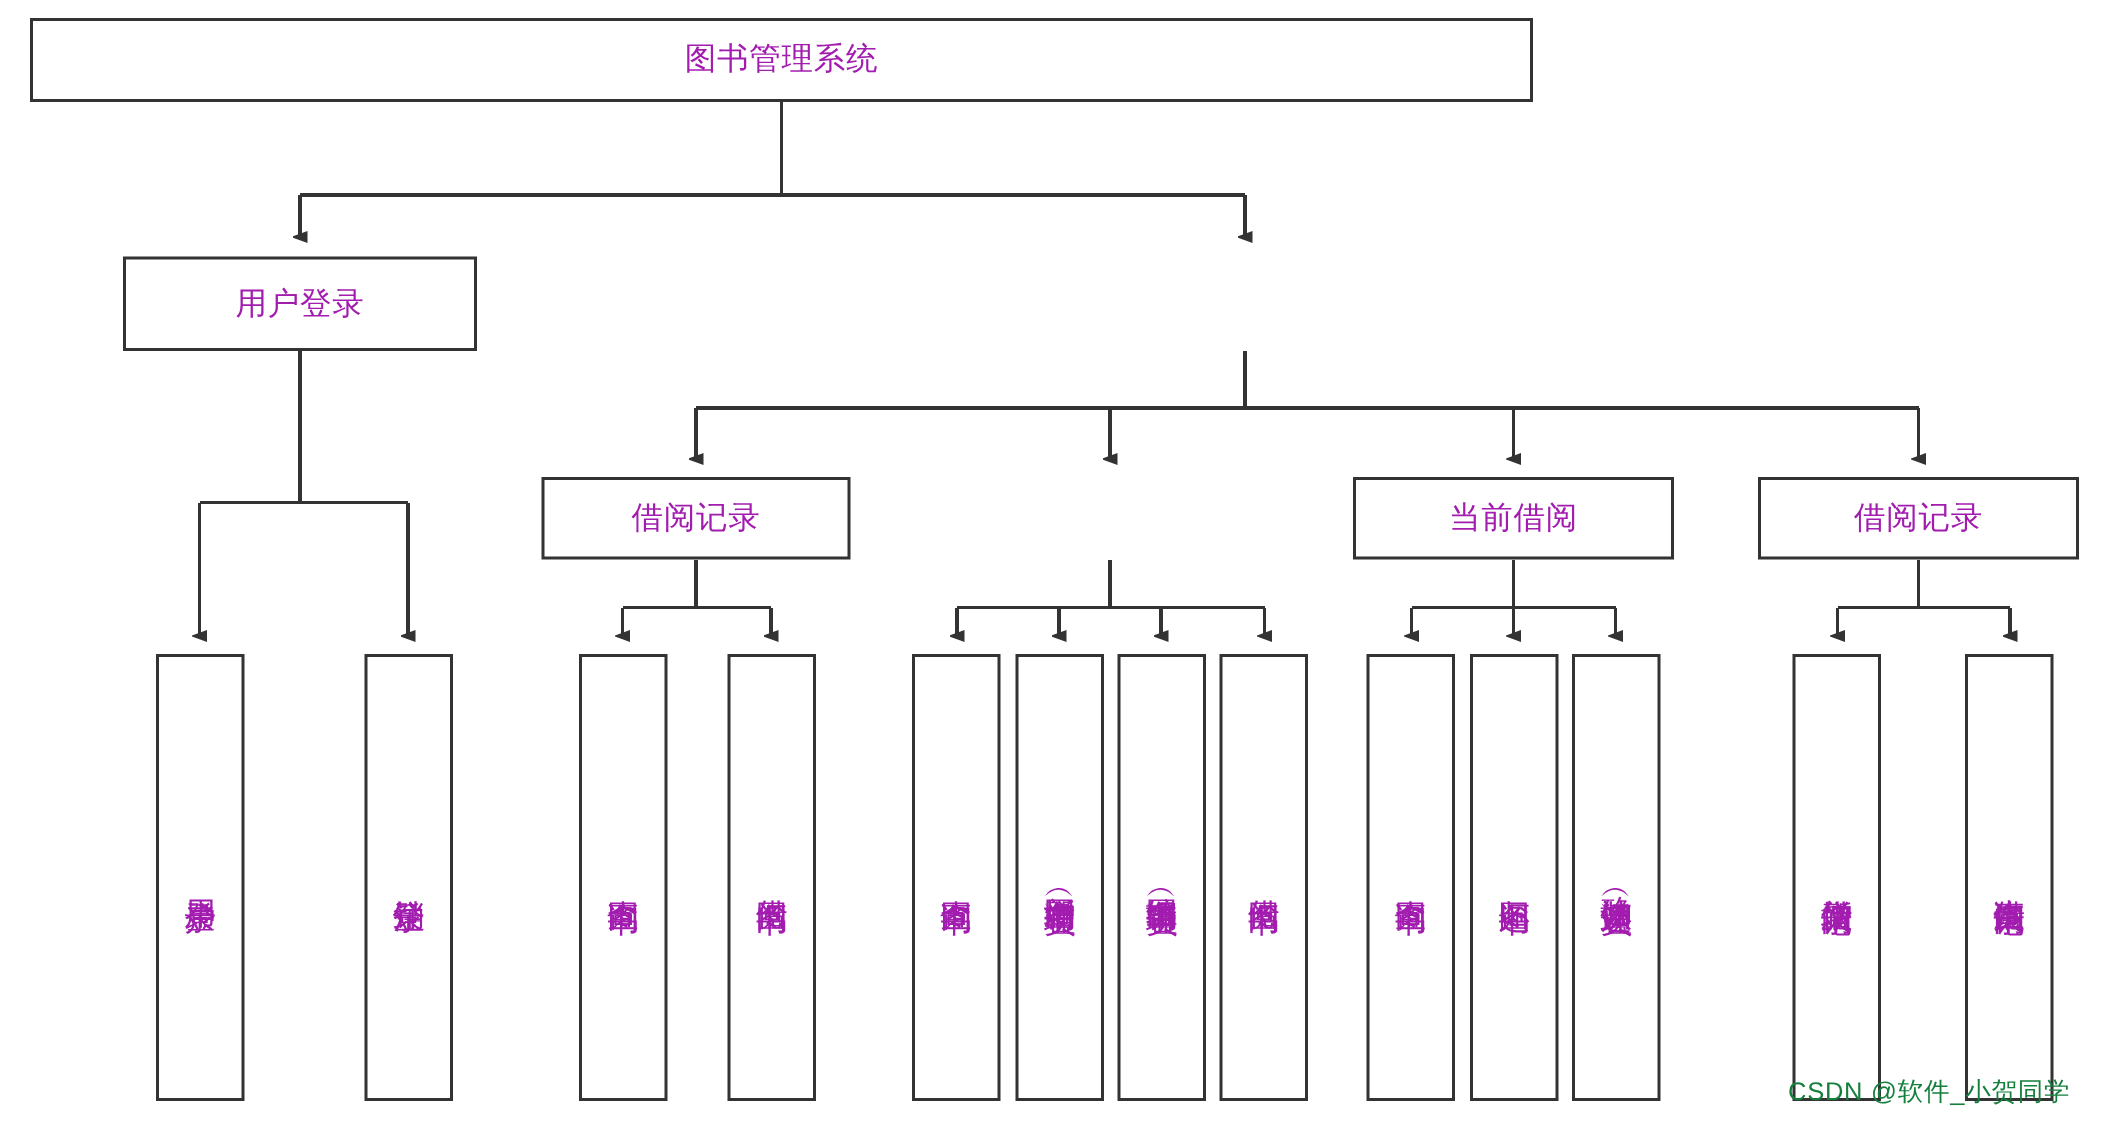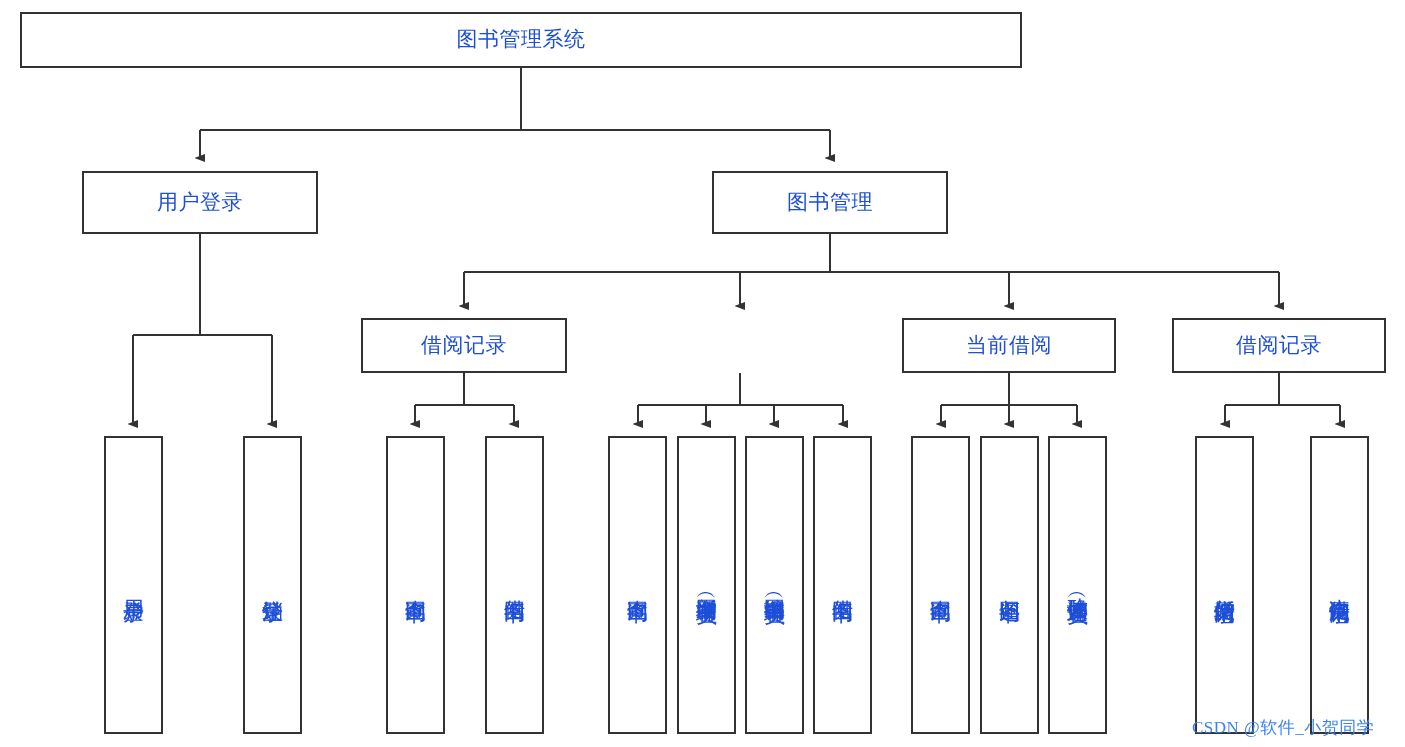--- a/index.html
+++ b/index.html
@@ -35,21 +35,21 @@
     align-items: center;
     justify-content: center;
     color: #3a3a3a;
     z-index: 2;
   }
   .node-label {
     display: block;
     text-align: left;
     line-height: 1.12;
     letter-spacing: 0.5px;
-    color: #1d4ed8;
+    color: #a21caf;
     white-space: nowrap;
   }
   
   .node.horiz .node-label {
     writing-mode: horizontal-tb;
     font-size: 21px;
   }
   .node.root .node-label {
     font-size: 21px;
   }
@@ -61,26 +61,26 @@
   .node.leaf .node-label {
     writing-mode: vertical-rl;
     text-orientation: upright;
     font-size: 21px;
     line-height: 1.05;
     letter-spacing: 1px;
     max-height: 100%;
   }
   .watermark {
     position: absolute;
-    color: #3b82f6;
+    color: #15803d;
     font-size: 17px;
     letter-spacing: 0.5px;
     white-space: nowrap;
     z-index: 5;
-    font-family: Liberation Serif, serif;
+    font-family: Liberation Sans, sans-serif;
   }
 </style>
 </head>
 <body>
 
 <div id="diagram-canvas">
 
   <svg id="edge-layer" viewBox="0 0 1405 747" width="1405" height="747">
     <defs>
       <marker id="arrowHead" markerWidth="10" markerHeight="10" refX="5" refY="5" orient="auto" markerUnits="userSpaceOnUse">
@@ -134,23 +134,20 @@
   </svg>
 
   <div class="node root horiz" style="left:20px; top:12px; width:1002px; height:56px;">
     <span class="node-label">图书管理系统</span>
   </div>
 
   <div class="node horiz" style="left:82px; top:171px; width:236px; height:63px;">
     <span class="node-label">用户登录</span>
   </div>
 
-  <div class="node horiz" style="left:712px; top:171px; width:236px; height:63px;">
-    <span class="node-label">图书管理</span>
-  </div>
 
   <div class="node horiz" style="left:361px; top:318px; width:206px; height:55px;">
     <span class="node-label">借阅记录</span>
   </div>
 
 
   <div class="node horiz" style="left:902px; top:318px; width:214px; height:55px;">
     <span class="node-label">当前借阅</span>
   </div>
 

